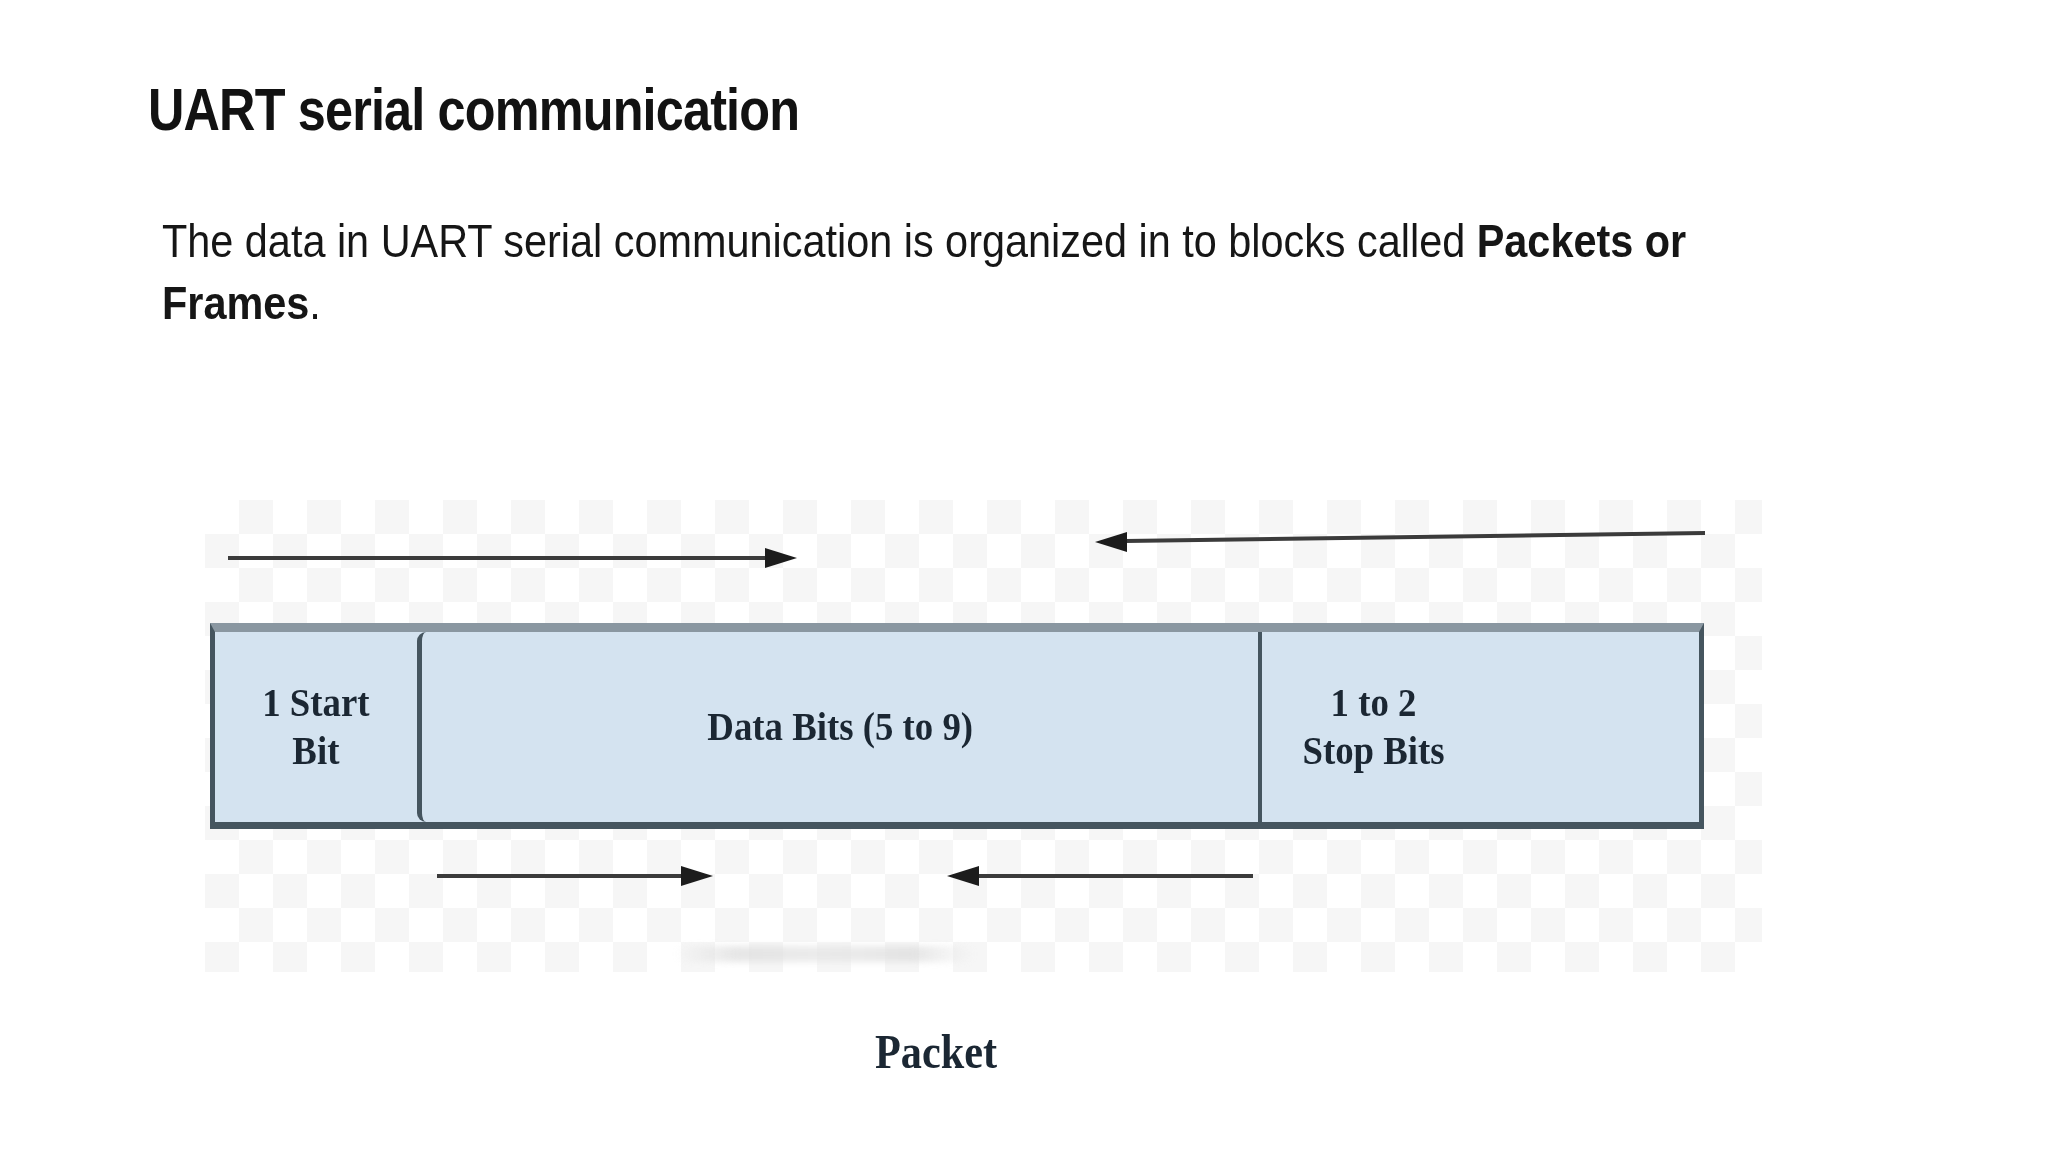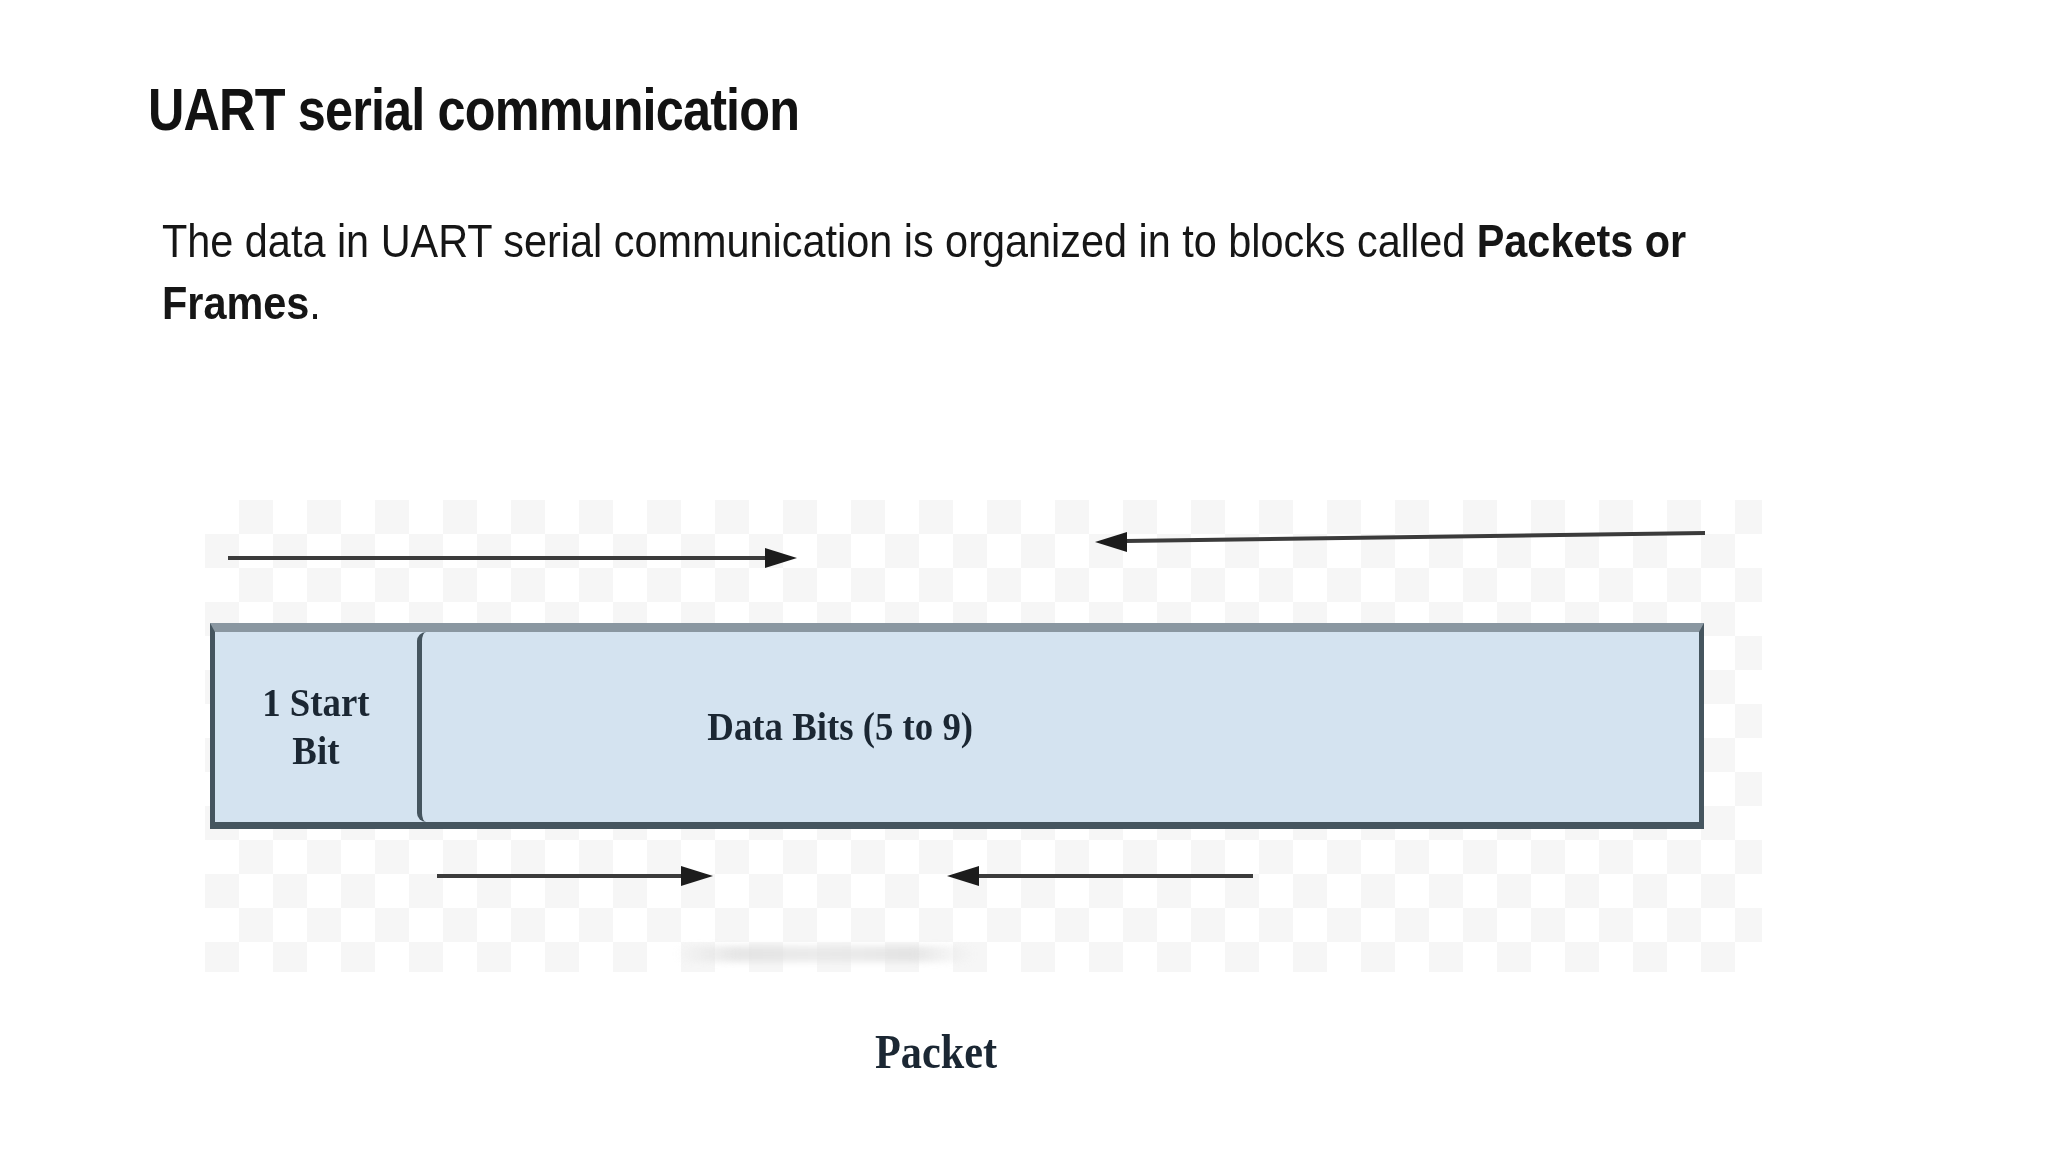--- a/index.html
+++ b/index.html
@@ -107,16 +107,20 @@
   <div class="serif-label packet-label">Packet</div>
 
   <div class="frame-table">
     <div class="cw cw0">
       <div class="cell">1 Start
 Bit</div>
     </div>
     <div class="cw cw1">
       <div class="cell">Data Bits (5 to 9)</div>
     </div>
+    <div class="cw cw3">
+      <div class="cell">1 to 2
+Stop Bits</div>
+    </div>
   </div>
 
   <div class="smudge"></div>
 </div>
 
 </body></html>

